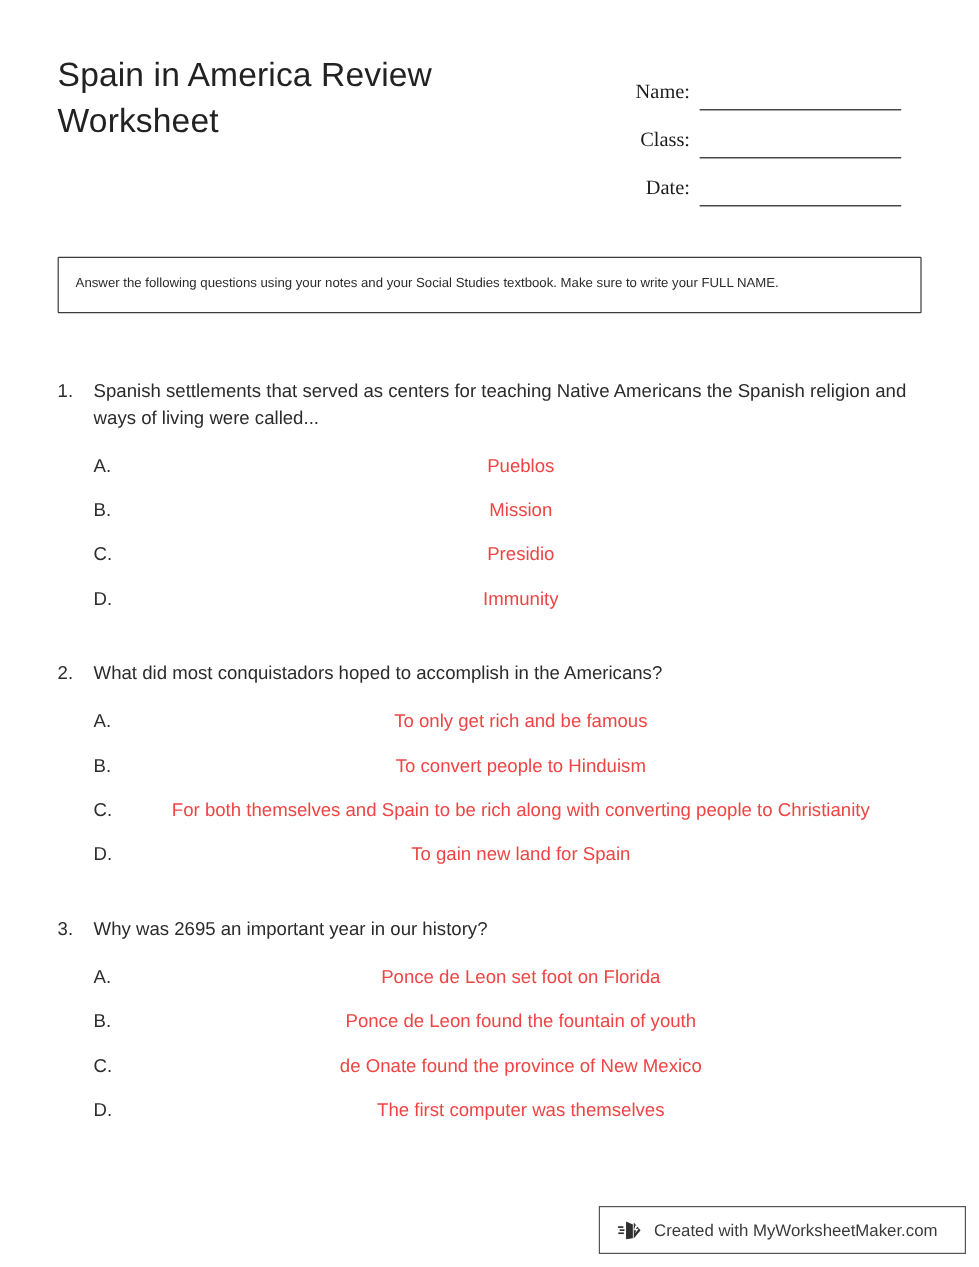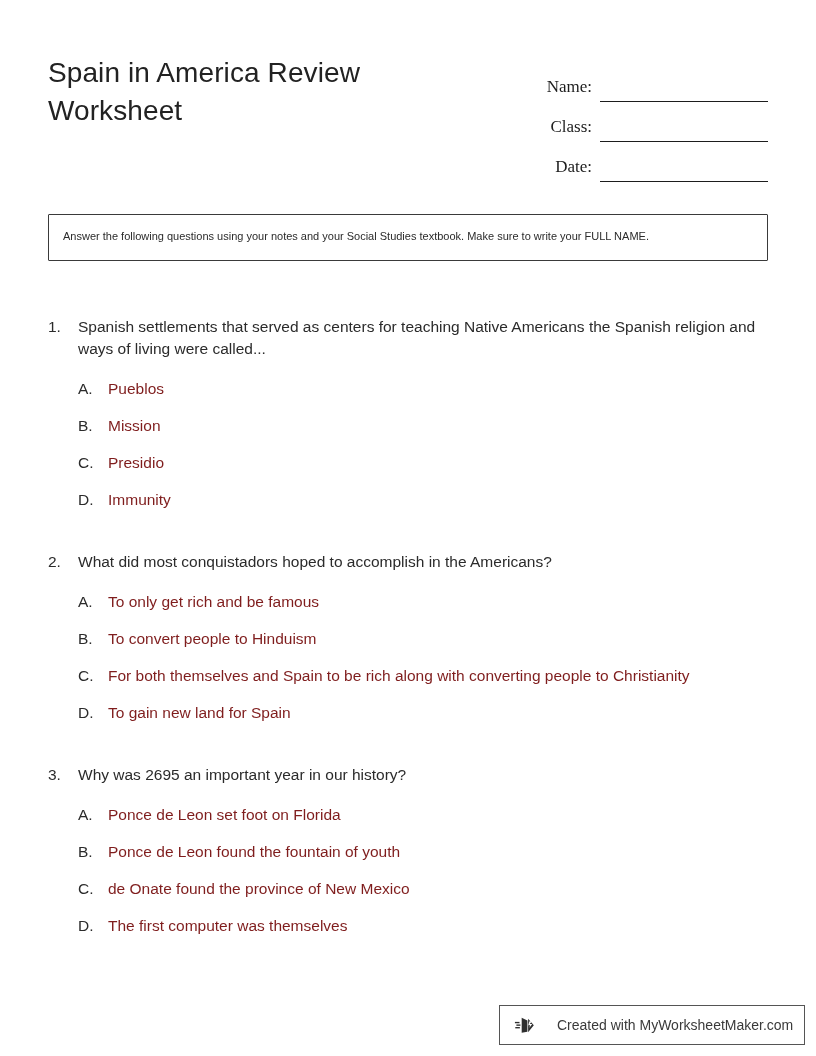--- a/index.html
+++ b/index.html
@@ -21,23 +21,22 @@
     position: absolute;
     inset: 0;
     padding: 0;
   }
 
   
   .header {
     position: absolute;
     left: 48px;
     top: 44px;
-    right: 48px;
+    right: 65px;
     height: 135px;
-    margin-top: 10px;
   }
   .title {
     position: absolute;
     left: 0;
     top: 0;
     width: 430px;
     font-size: 28px;
     font-weight: 300;
     line-height: 1.37;
     letter-spacing: 0.1px;
@@ -128,38 +127,38 @@
     flex: 0 0 30px;
     margin-left: 30px;
     font-size: 15.5px;
     line-height: 1.42;
     color: #2b2b2b;
   }
   .opt-text {
     flex: 1 1 auto;
     font-size: 15.5px;
     line-height: 1.42;
-    color: #7f1d1d;
+    color: #ef4444;
     padding-right: 8px;
+    text-align: center;
   }
 
   
   .footer-badge {
     position: absolute;
     left: 499px;
     top: 1005px;
     width: 306px;
     height: 40px;
     box-sizing: border-box;
     border: 1.3px solid #555555;
     background: #ffffff;
     display: flex;
     align-items: center;
     padding-left: 14px;
-    gap: 12px;
   }
   .badge-logo {
     width: 22px;
     height: 22px;
     flex: 0 0 22px;
     margin-right: 9px;
     display: block;
   }
   .badge-text {
     font-size: 14px;

